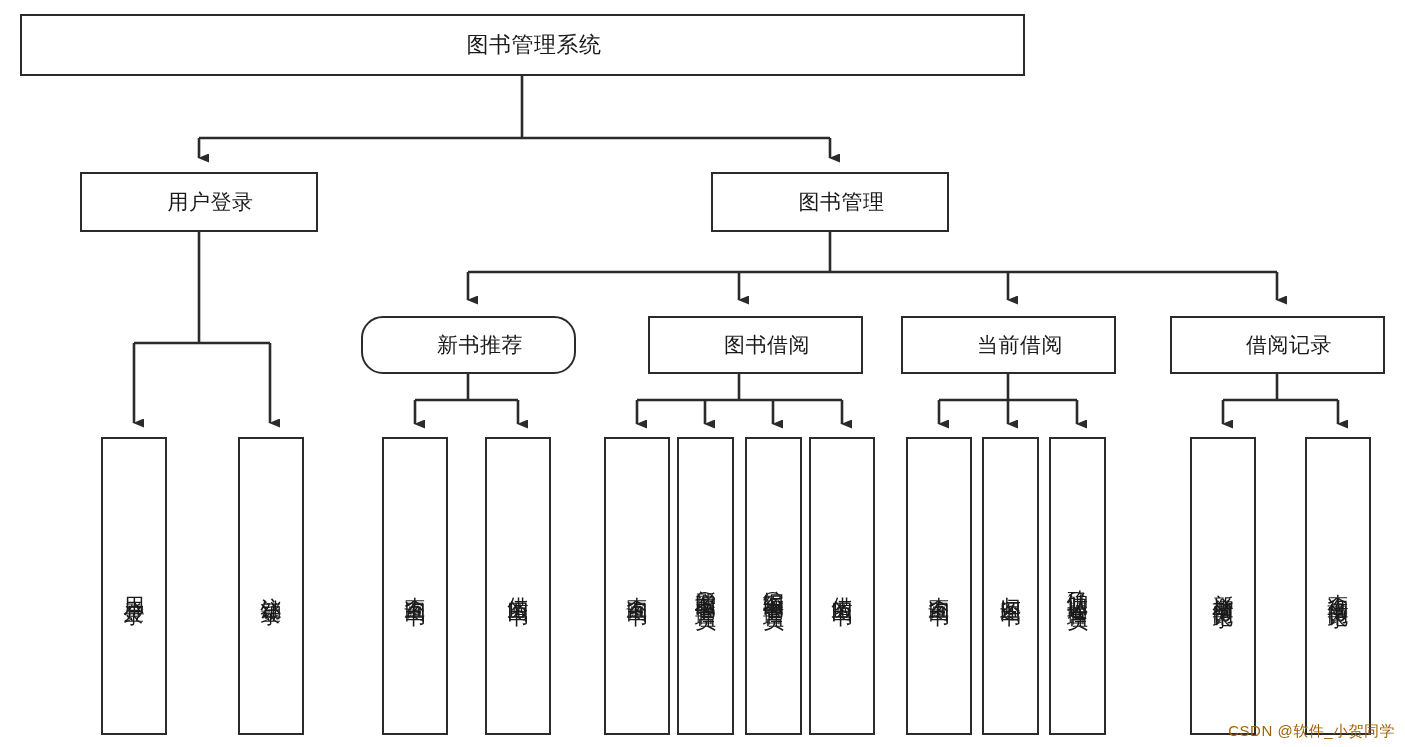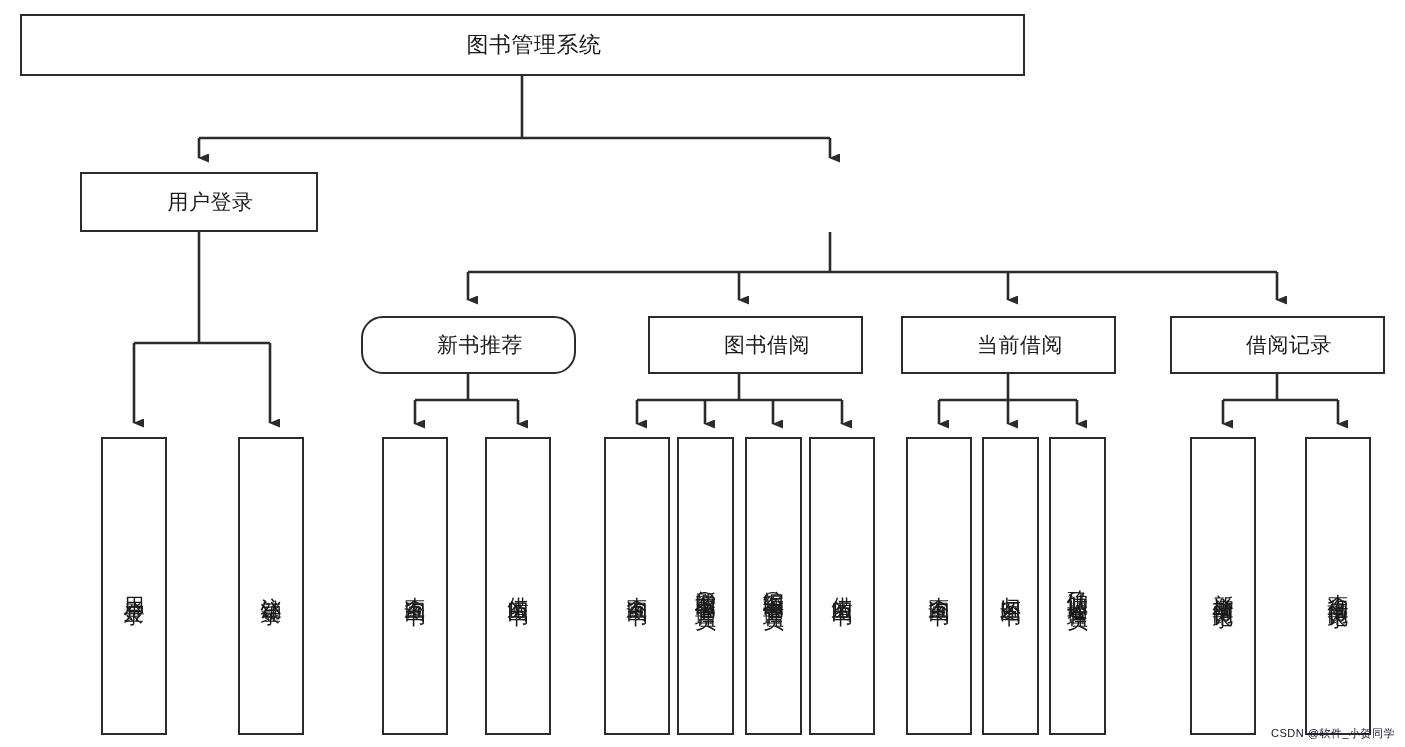--- a/index.html
+++ b/index.html
@@ -58,22 +58,22 @@
     text-orientation: upright;
     letter-spacing: 3px;
     line-height: 1.05;
     white-space: nowrap;
     display: block;
   }
   .watermark {
     position: absolute;
     right: 10px;
     bottom: 6px;
-    font-size: 11px;
-    color: #0f172a;
+    font-size: 15px;
+    color: #a16207;
     letter-spacing: 0.5px;
     white-space: nowrap;
     user-select: none;
     text-align: right;
   }
 </style>
 </head>
 <body>
 
 <div id="diagram-root">
@@ -128,20 +128,23 @@
     </g>
   </svg>
 
   <div class="node node-h node-root" style="left:20px; top:14px; width:1005px; height:62px;">
     <span>图书管理系统</span>
   </div>
 
   <div class="node node-h" style="left:80px; top:172px; width:238px; height:60px;">
     <span>用户登录</span>
   </div>
+  <div class="node node-h" style="left:711px; top:172px; width:238px; height:60px;">
+    <span>图书管理</span>
+  </div>
 
   <div class="node node-h" style="left:361px; top:316px; width:215px; height:58px;border-radius:22px;">
     <span>新书推荐</span>
   </div>
   <div class="node node-h" style="left:648px; top:316px; width:215px; height:58px;">
     <span>图书借阅</span>
   </div>
   <div class="node node-h" style="left:1170px; top:316px; width:215px; height:58px;">
     <span>借阅记录</span>
   </div>

